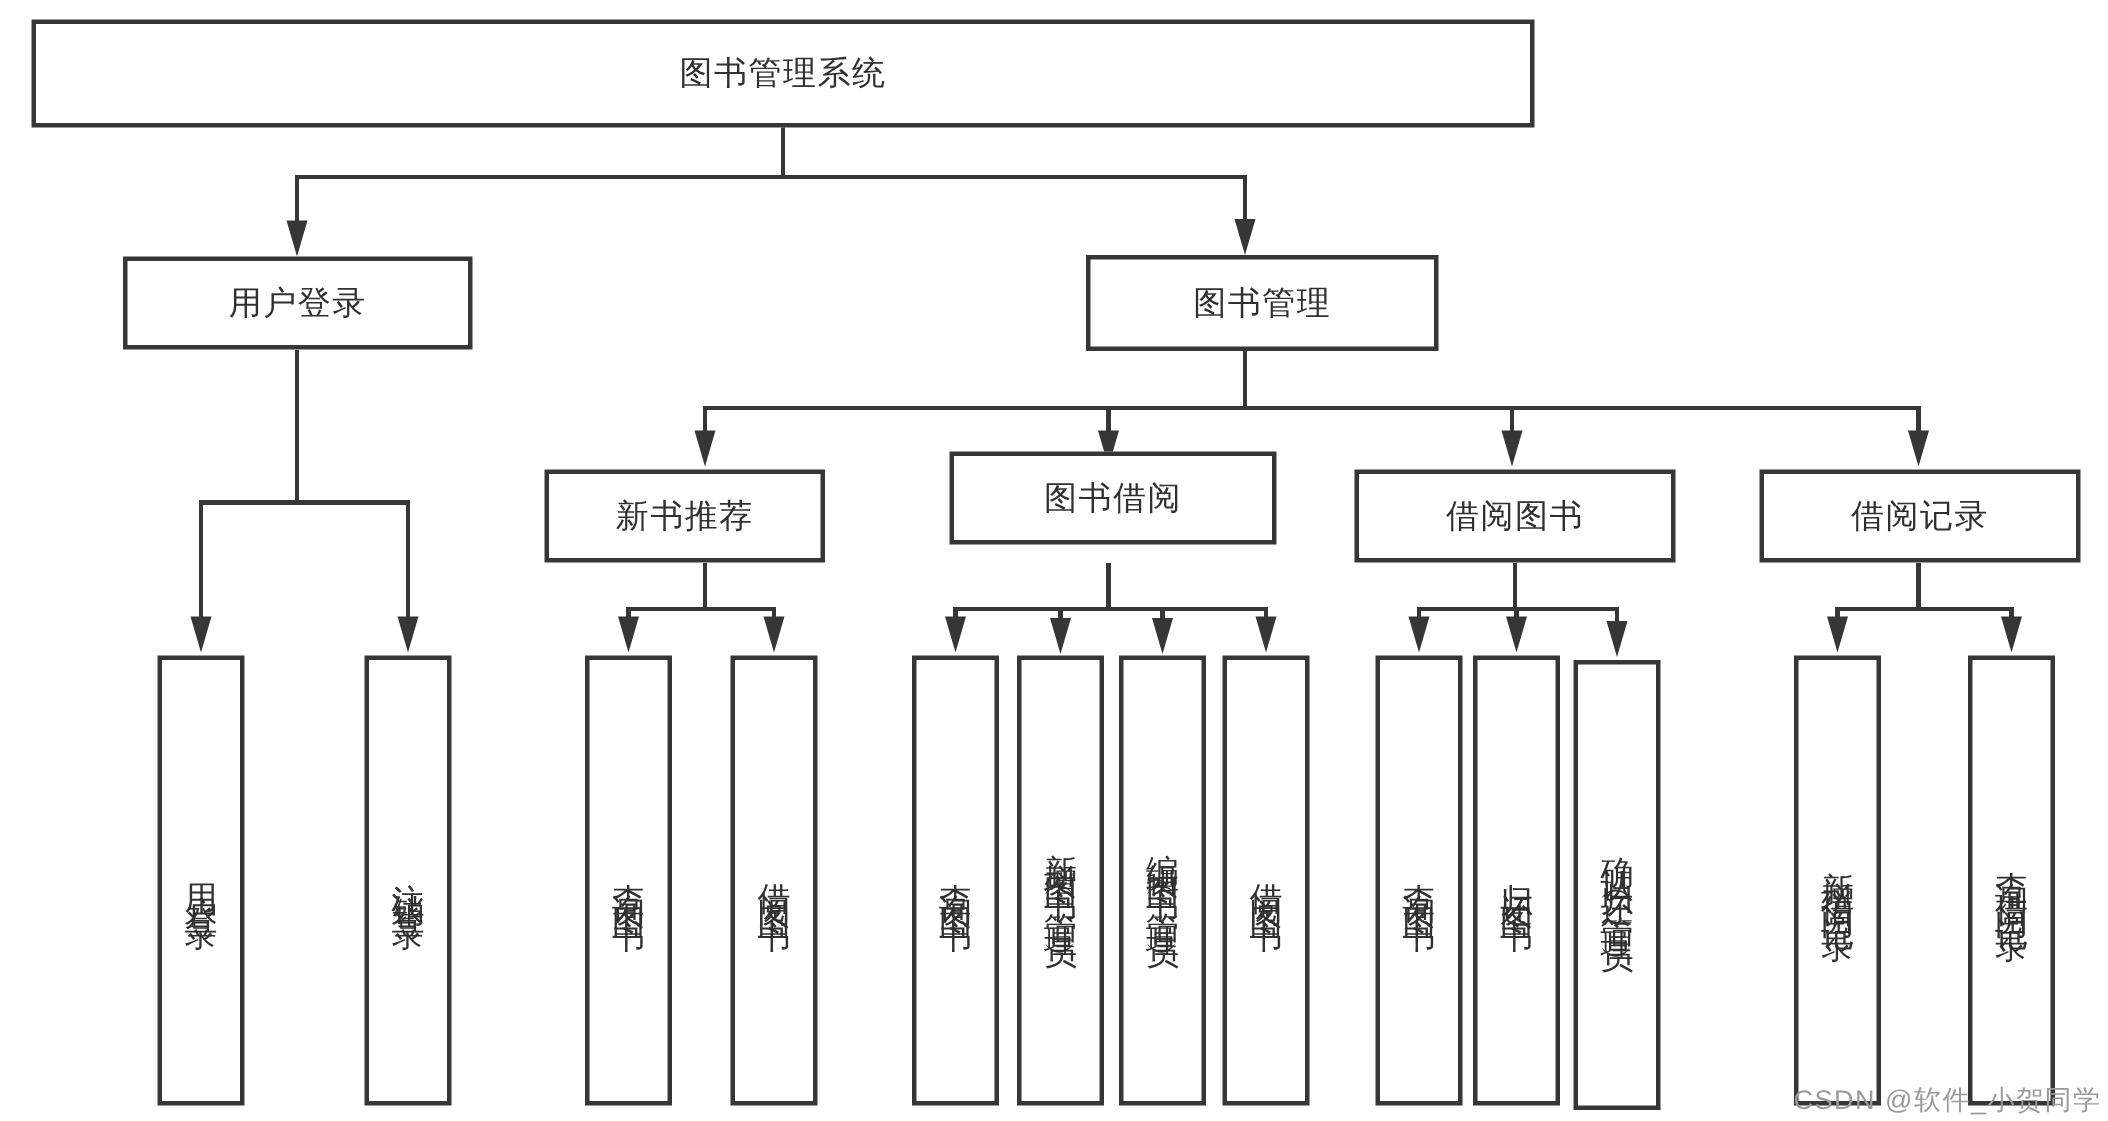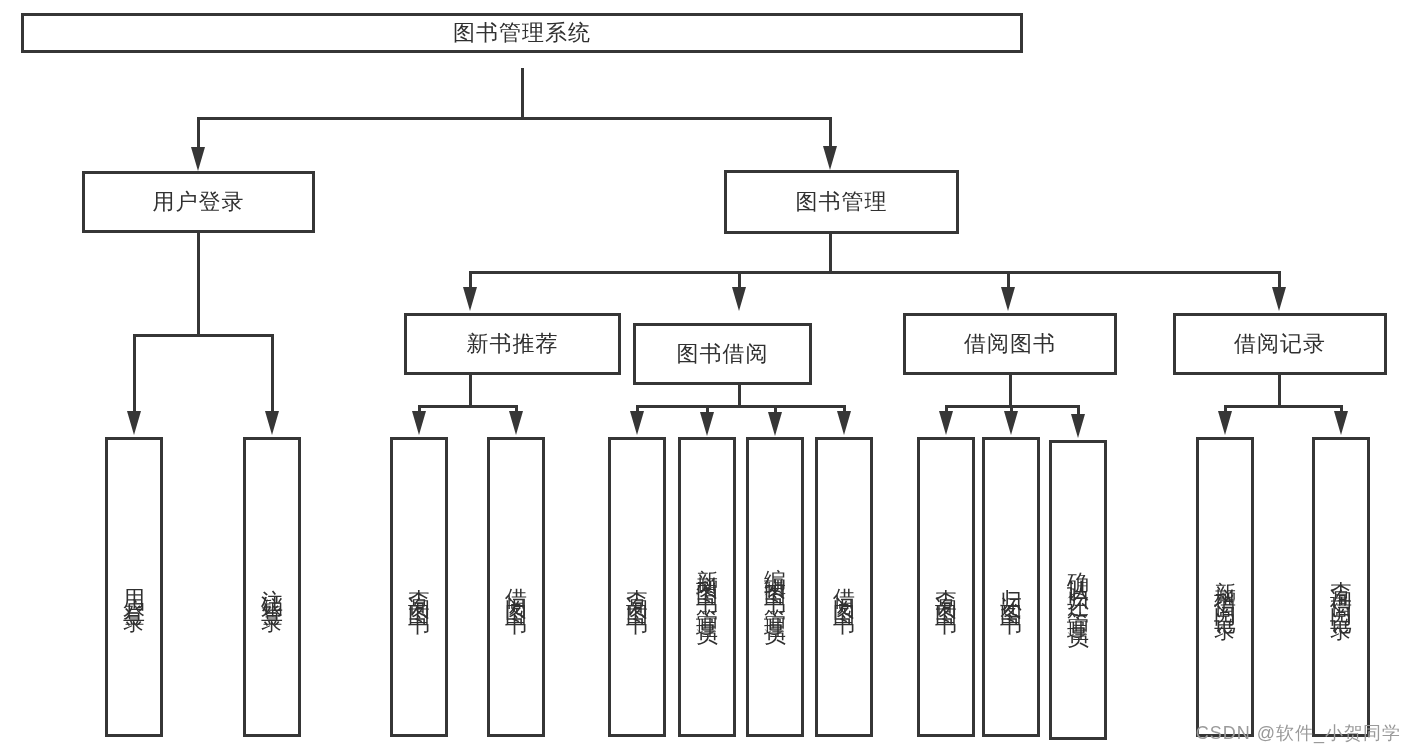--- a/index.html
+++ b/index.html
@@ -56,25 +56,25 @@
     justify-content: center;
   }
   .node-v .vtext {
     writing-mode: vertical-rl;
     text-orientation: mixed;
     font-size: 22px;
     letter-spacing: 8px;
     line-height: 1;
     white-space: nowrap;
   }
-  #root-box        { left: 21px;   top: 13px;  width: 1002px; height: 40px; }
+  #root-box        { left: 21px;   top: 13px;  width: 1002px; height: 72px; }
   #user-login-box  { left: 82px;   top: 171px; width: 233px;  height: 62px; }
   #book-mgmt-box   { left: 712px;  top: 170px; width: 235px;  height: 64px; margin-left: 12px; }
-  #new-books-box   { left: 363px;  top: 313px; width: 217px;  height: 62px; margin-left: 41px; }
-  #book-borrow-box { left: 633px;  top: 323px; width: 179px;  height: 62px; }
+  #new-books-box   { left: 363px;  top: 313px; width: 187px;  height: 62px; }
+  #book-borrow-box { left: 633px;  top: 301px; width: 218px;  height: 62px; }
   #current-box     { left: 903px;  top: 313px; width: 214px;  height: 62px; }
   #records-box     { left: 1173px; top: 313px; width: 214px;  height: 62px; }
   #leaf-user-login     { left: 105px; }
   #leaf-user-logout    { left: 243px; }
   #leaf-rec-query      { left: 390px; }
   #leaf-rec-borrow     { left: 487px; }
   #leaf-bor-query      { left: 608px; }
   #leaf-bor-add        { left: 678px; }
   #leaf-bor-edit       { left: 746px; }
   #leaf-bor-borrow     { left: 815px; }

